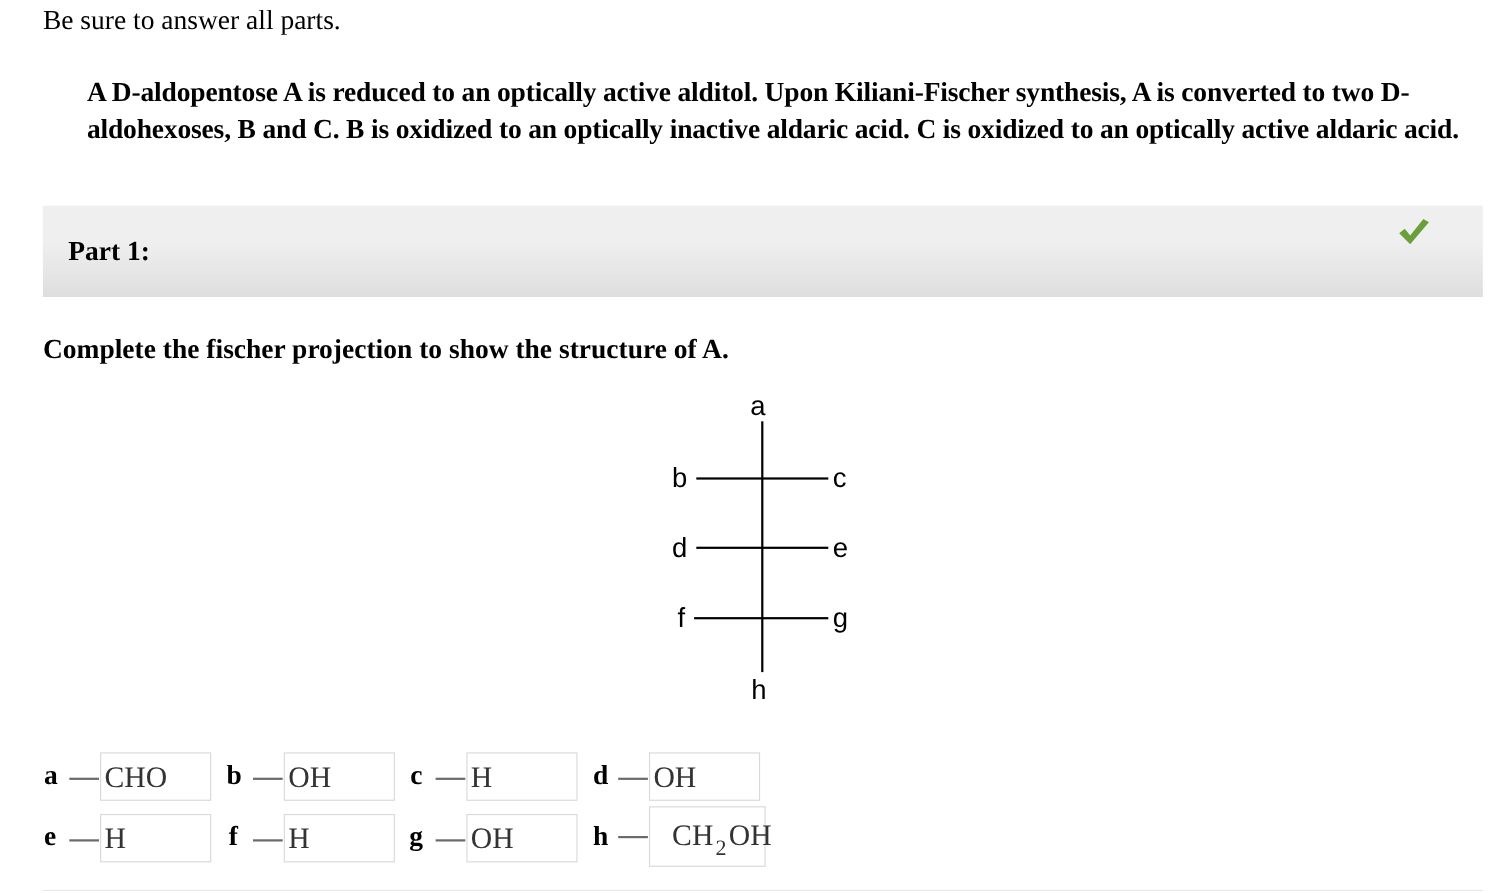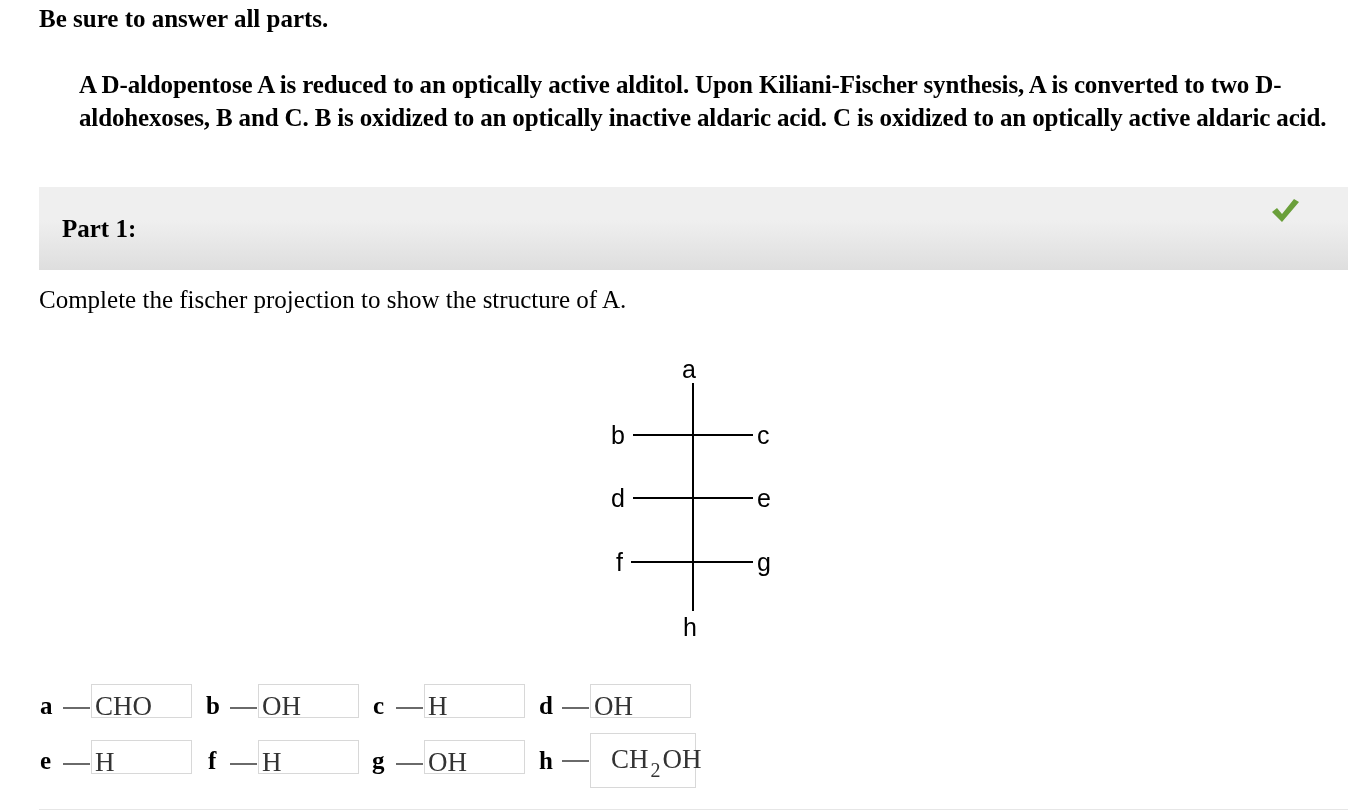--- a/index.html
+++ b/index.html
@@ -2,60 +2,60 @@
 <html><head>
 <meta charset="utf-8">
 <style>
   html, body { margin: 0; padding: 0; background: #ffffff; }
   body {
     width: 1361px; height: 812px; overflow: hidden; position: relative;
     font-family: "Liberation Serif", "DejaVu Serif", serif; color: #000;
   }
   .instr {
     position: absolute; left: 39px; top: 4px;
-    font-size: 25px; font-weight: bold; line-height: 30px;
+    font-size: 25px; font-weight: normal; line-height: 30px;
   }
   .question {
     position: absolute; left: 39px; top: 68px; width: 1320px;
     font-size: 25px; font-weight: bold; line-height: 33px;
     letter-spacing: -0.15px;
     margin-left: 40px;
   }
   .part-panel {
     position: absolute; left: 39px; top: 187px; width: 1309px; height: 83px;
     background: linear-gradient(to bottom, #efefef 0%, #efefef 40%, #dedede 100%);
   }
   .part-title {
     position: absolute; left: 23px; top: 27px;
     font-size: 25px; font-weight: bold; line-height: 30px;
   }
   .check {
     position: absolute; left: 1232px; top: 10px; width: 30px; height: 26px;
   }
   .prompt {
-    position: absolute; left: 39px; top: 285px;
-    font-size: 25px; font-weight: normal; line-height: 30px;
+    position: absolute; left: 39px; top: 303px;
+    font-size: 25px; font-weight: bold; line-height: 30px;
   }
   .fischer {
     position: absolute; left: 600px; top: 350px; width: 200px; height: 300px;
   }
   .fl {
     position: absolute; font-family: "Liberation Sans", "DejaVu Sans", sans-serif;
     font-size: 25px; line-height: 25px;
   }
   .line { position: absolute; background: #000; }
   .answers { position: absolute; left: 0; top: 0; }
   .ans-label {
     position: absolute; font-size: 25px; font-weight: bold; line-height: 30px;
   }
   .dash {
     position: absolute; height: 2px; width: 27px; background: #6a6a6a;
   }
   .ans-box {
-    position: absolute; height: 34px; width: 101px;
+    position: absolute; height: 44px; width: 101px;
     border: 1px solid #d8d8d8; background: #fff;
     font-size: 27px; line-height: 42px; color: #333; padding-left: 3px;
     box-sizing: border-box; white-space: nowrap;
   }
   .ans-box sub { font-size: 20px; vertical-align: -9px; line-height: 0; margin: 0 2px; }
   .bottom-rule {
     position: absolute; left: 39px; top: 809px; width: 1309px; height: 1px; background: #e6e6e6;
   }
 </style>
 </head>

